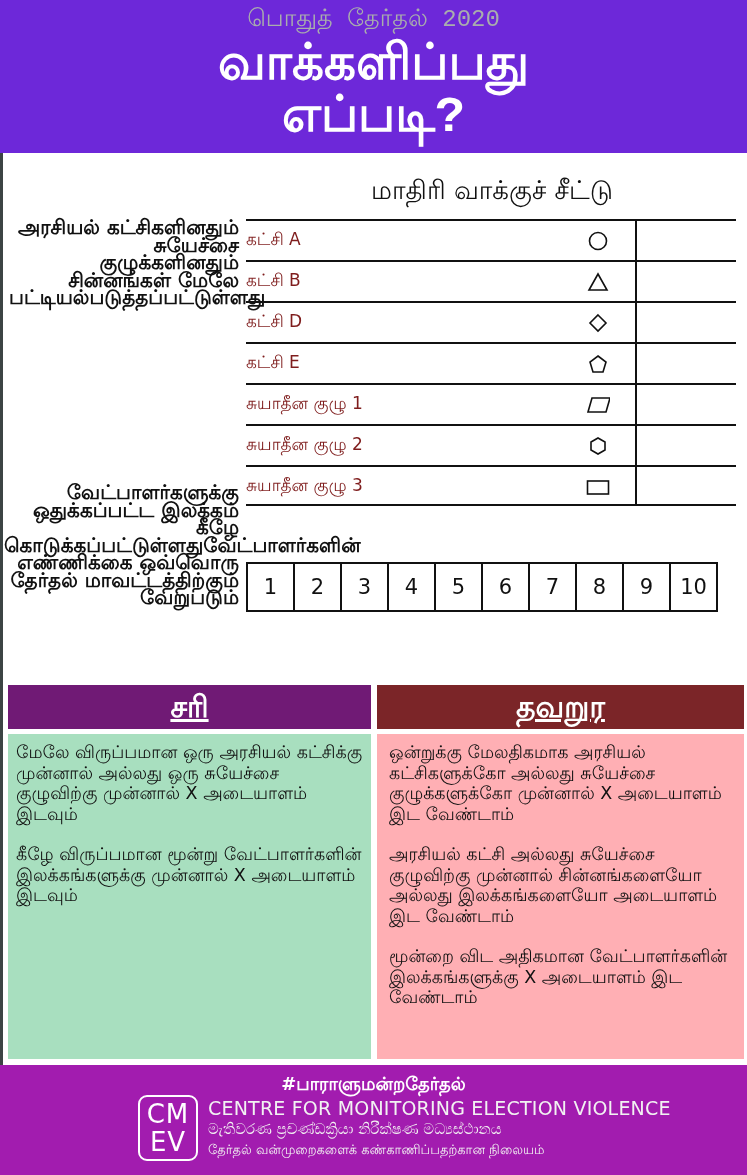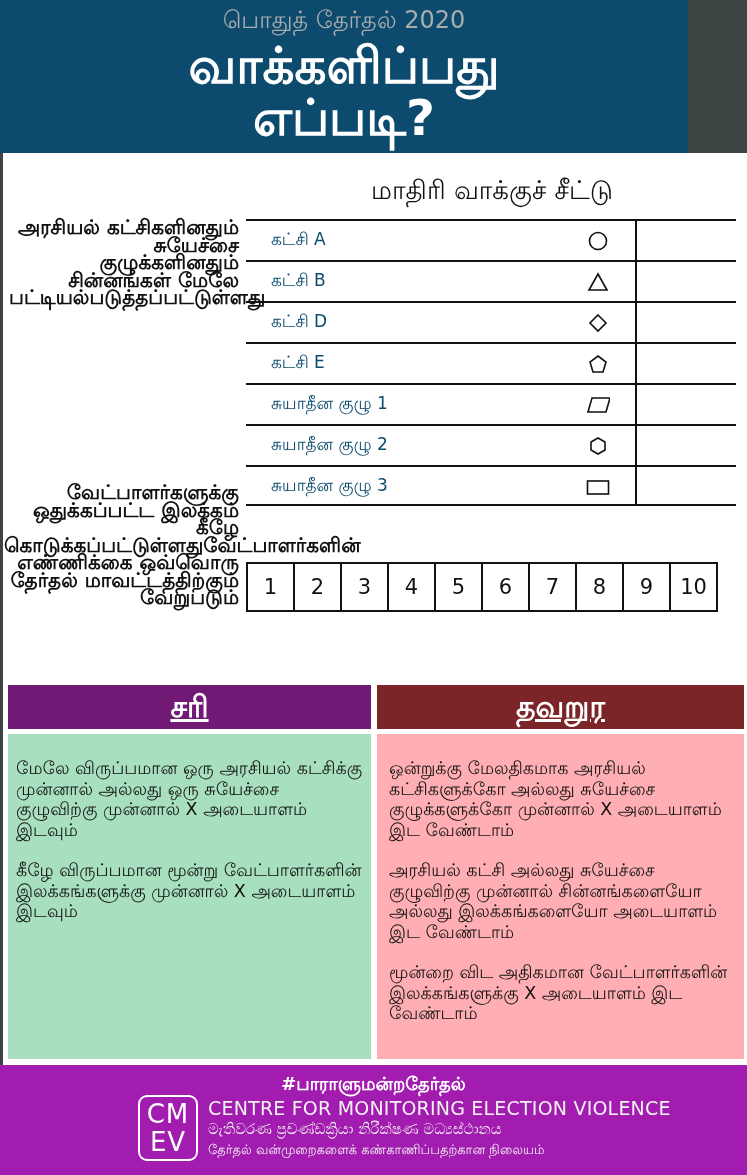--- a/index.html
+++ b/index.html
@@ -1,48 +1,48 @@
 <!DOCTYPE html>
 <html><head>
 <meta charset="utf-8">
 <style>
   * { box-sizing: border-box; margin: 0; padding: 0; }
   html, body { width: 747px; height: 1175px; background: #3c4444; overflow: hidden; }
   body { font-family: "DejaVu Sans", sans-serif; position: relative; }
 
-  .header { position: absolute; left: 0; top: 0; width: 688px; height: 153px; background: #0c4a6e; text-align: center; color: #fff; }
+  .header { position: absolute; left: 0; top: 0; width: 747px; height: 153px; background: #6d28d9; text-align: center; color: #fff; font-family: Liberation Mono, monospace; }
   .header .subtitle { position: absolute; top: 6px; left: 0; width: 100%; font-size: 24px; color: #a9adad; }
   .header .title1 { position: absolute; top: 38px; left: 0; width: 100%; font-size: 50px; font-weight: bold; line-height: 56px; }
   .header .title2 { position: absolute; top: 90px; left: 0; width: 100%; font-size: 50px; font-weight: bold; line-height: 56px; }
 
   .main { position: absolute; left: 3px; top: 153px; width: 744px; height: 912px; background: #ffffff; }
 
   .ballot-title { position: absolute; left: 245px; top: 22px; width: 488px; text-align: center; font-size: 26px; color: #111; }
 
   .left-note { position: absolute; right: 508px; text-align: right; font-weight: bold; font-size: 20px; line-height: 17.5px; color: #111; }
   .left-note.one { top: 66px; width: 230px; }
   .left-note.two { top: 331px; width: 235px; }
 
   .ballot { position: absolute; left: 243px; top: 66px; width: 490px; }
   .ballot-row { position: relative; height: 41px; border-top: 2px solid #111; }
   .ballot-row:last-child { border-bottom: 2px solid #111; }
-  .ballot-row .name { position: absolute; left: 25px; top: 8px; font-size: 17px; color: #0c4a6e; }
+  .ballot-row .name { position: absolute; left: 0; top: 8px; font-size: 17px; color: #7f1d1d; }
   .ballot-row .sym { position: absolute; left: 340px; top: 10px; width: 24px; height: 20px; display: flex; align-items: center; justify-content: center; }
   .ballot-row .mark { position: absolute; left: 389px; top: -2px; width: 2px; height: 41px; background: #111; }
 
   .numbers { position: absolute; left: 243px; top: 411px; }
   .num-row { display: flex; }
   .num-cell { width: 49px; height: 50px; border: 2px solid #111; margin-left: -2px; margin-top: -2px; display: flex; align-items: center; justify-content: center; font-size: 21px; color: #111; background: #fff; }
   .num-row .num-cell:first-child { margin-left: 0; }
 
   .panel-head { position: absolute; top: 532px; height: 44px; color: #fff; font-size: 30px; text-align: center; line-height: 44px; font-weight: bold; }
   .panel-head.good { left: 5px; width: 363px; background: #701a75; text-decoration: underline; }
   .panel-head.bad { left: 374px; width: 367px; background: #7b2528; text-decoration: underline; }
 
-  .panel-body { position: absolute; top: 581px; height: 325px; font-size: 17.5px; line-height: 20.5px; color: #111; padding: 24px 8px; }
+  .panel-body { position: absolute; top: 581px; height: 325px; font-size: 17.5px; line-height: 20.5px; color: #111; padding: 8px 8px; }
   .panel-body.good { left: 5px; width: 363px; background: #a8dfbf; }
   .panel-body.bad { left: 374px; width: 367px; background: #ffafb4; padding-left: 12px; }
   .panel-body p { margin-bottom: 20px; }
 
   .footer { position: absolute; left: 0; top: 1065px; width: 747px; height: 110px; background: #a21caf; color: #fff; }
   .hashtag { position: absolute; top: 8px; left: 0; width: 100%; text-align: center; font-size: 18px; font-weight: bold; }
   .logo { position: absolute; left: 138px; top: 30px; width: 60px; height: 66px; border: 2px solid #fff; border-radius: 9px; font-size: 26px; line-height: 28px; text-align: center; padding-top: 3px; letter-spacing: 1px; }
   .org-en { position: absolute; left: 208px; top: 32px; font-size: 19px; color: #f2f2f2; letter-spacing: 0.2px; }
   .org-si { position: absolute; left: 208px; top: 55px; font-size: 15px; color: #f2f2f2; }
   .org-ta { position: absolute; left: 208px; top: 77px; font-size: 13px; color: #f2f2f2; }

